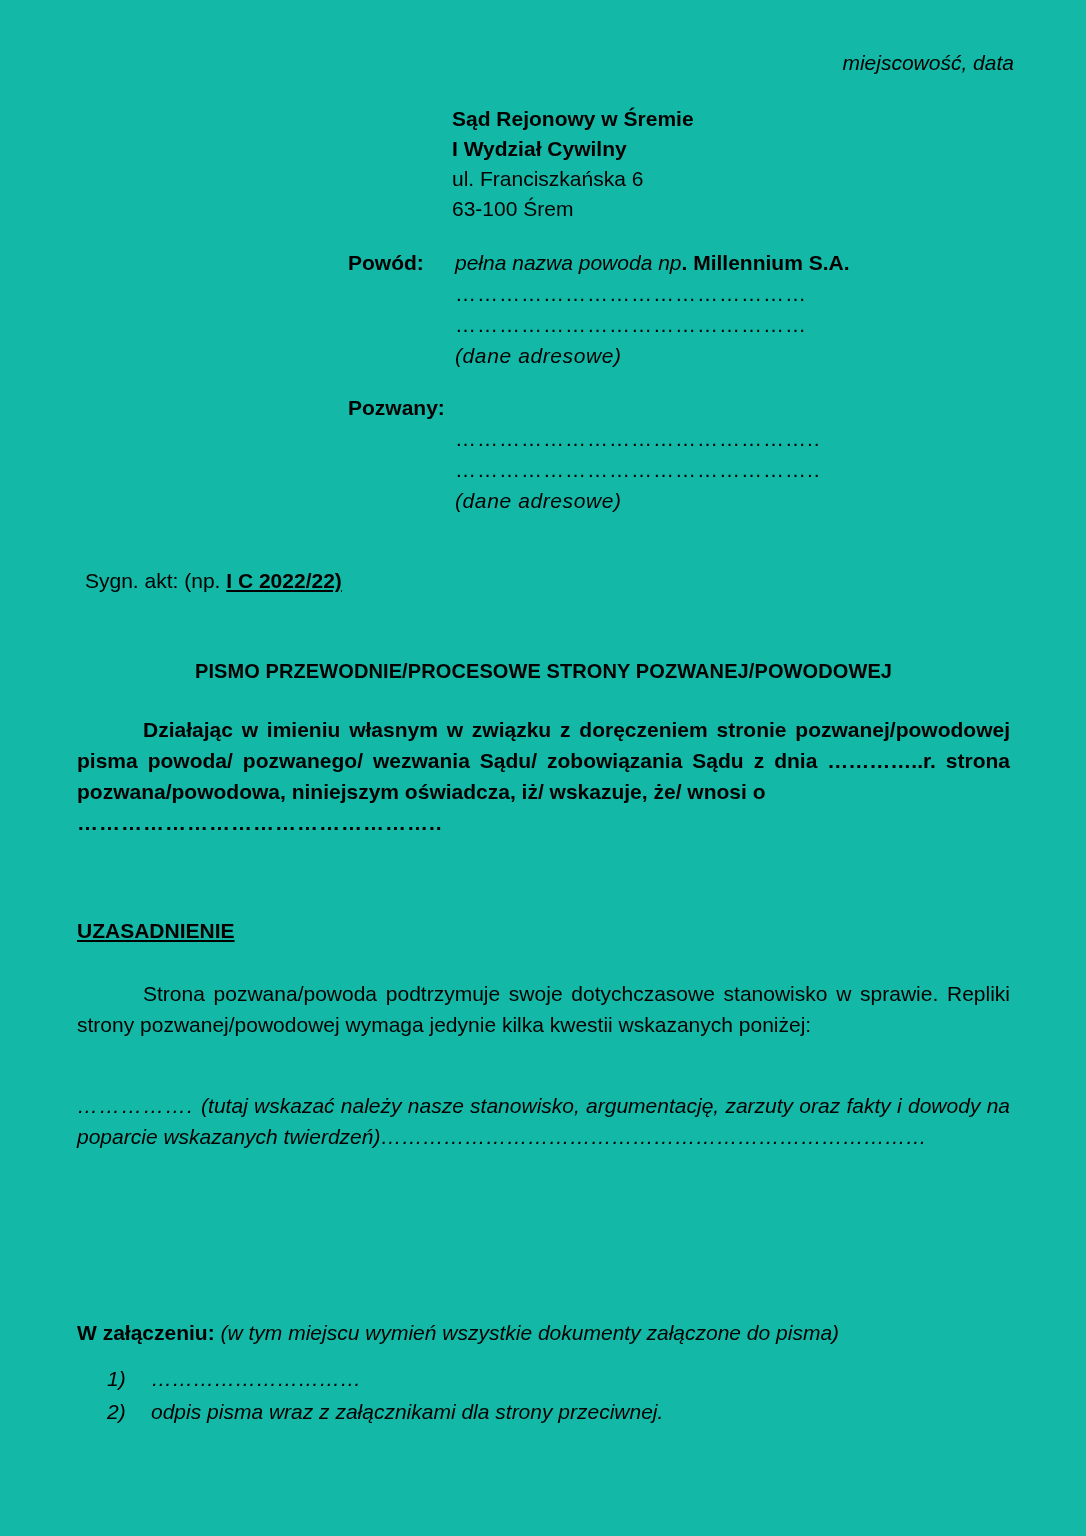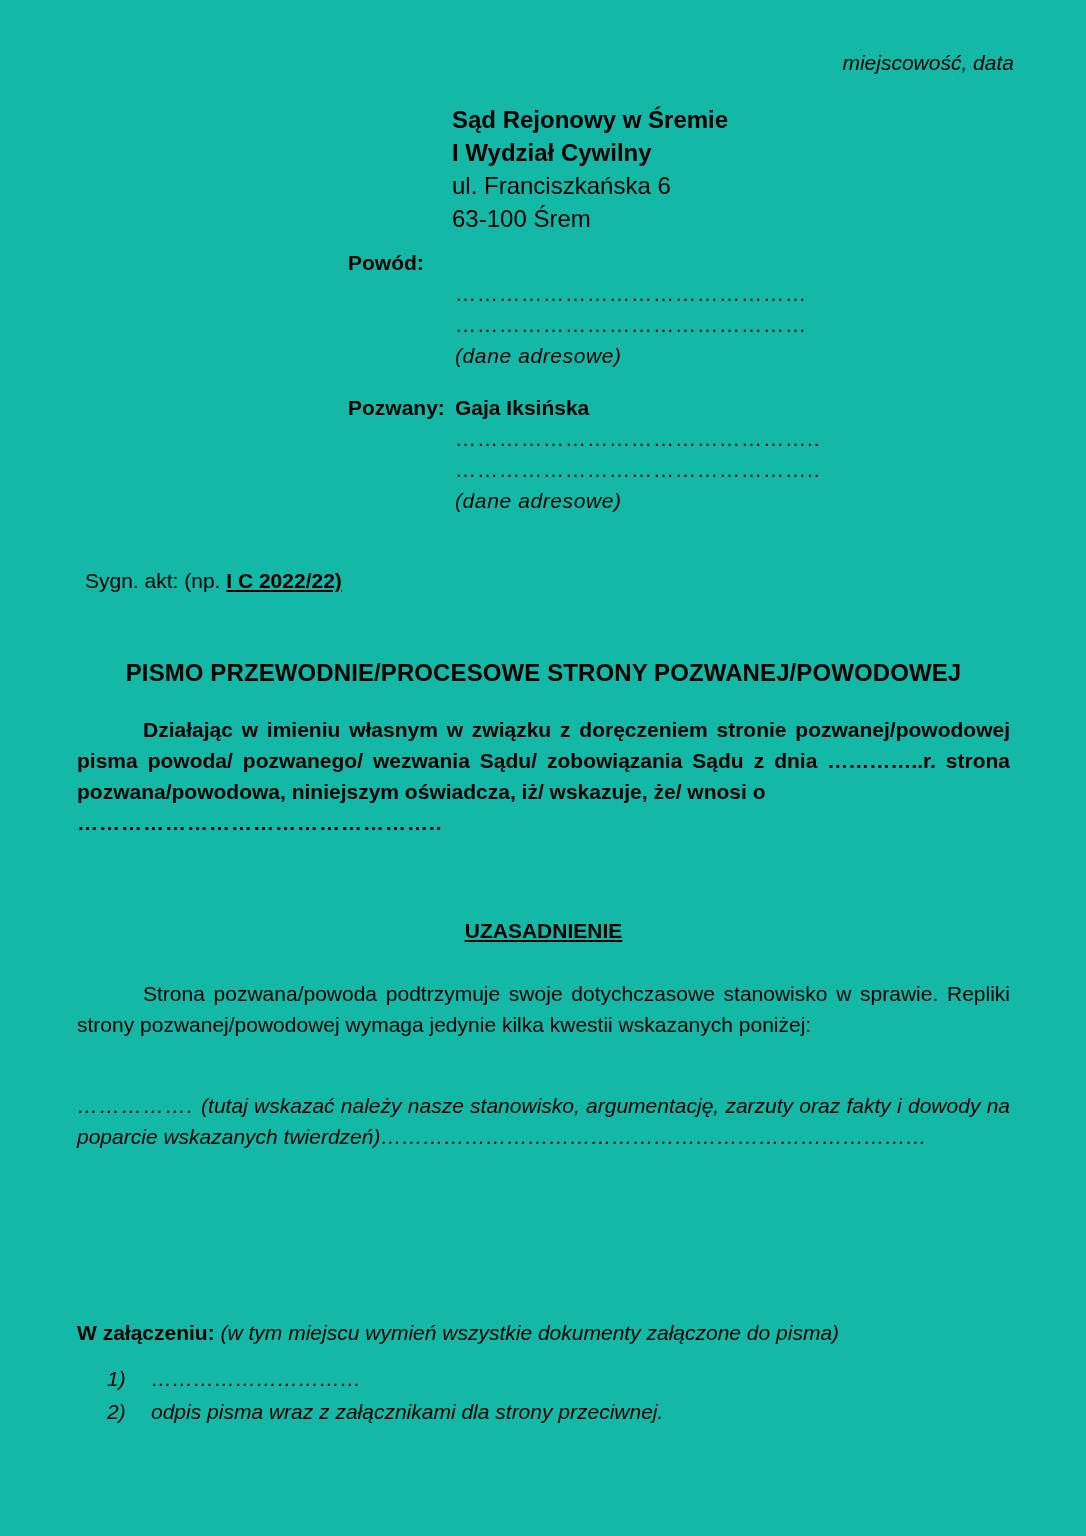--- a/index.html
+++ b/index.html
@@ -33,21 +33,21 @@
     font-style: italic;
     font-size: 21px;
     white-space: nowrap;
   }
 
   
   .court {
     position: absolute;
     top: 108px;
     left: 452px;
-    font-size: 24px;
+    font-size: 21px;
   }
   .court div { margin-bottom: 9px; white-space: nowrap; }
   .court .b { font-weight: bold; }
 
   
   .party {
     position: absolute;
     left: 348px;
     width: 660px;
     font-size: 21px;
@@ -87,21 +87,21 @@
   }
 
   
   .doc-title {
     position: absolute;
     top: 661px;
     left: 77px;
     width: 933px;
     text-align: center;
     font-weight: bold;
-    font-size: 24px;
+    font-size: 20px;
     letter-spacing: 0.1px;
   }
 
   
   .para {
     position: absolute;
     left: 77px;
     width: 933px;
     text-align: justify;
     text-justify: inter-word;
@@ -112,21 +112,21 @@
   .para-2 { top: 978px; }
   .para-3 { top: 1090px; font-style: italic; }
   .para .indent { display: inline-block; width: 66px; }
 
   
   .section-title {
     position: absolute;
     top: 920px;
     left: 77px;
     width: 933px;
-    text-align: center;
+    text-align: left;
     font-weight: bold;
     text-decoration: underline;
     font-size: 21px;
   }
 
   
   .attach {
     position: absolute;
     top: 1322px;
     left: 77px;
@@ -163,30 +163,30 @@
   <div class="court">
     <div class="b">Sąd Rejonowy w Śremie</div>
     <div class="b">I Wydział Cywilny</div>
     <div>ul. Franciszkańska 6</div>
     <div>63-100 Śrem</div>
   </div>
 
   <div class="party party-plaintiff">
     <div class="party-row">
       <span class="party-label">Powód:</span>
+      <span class="party-value"><span class="it">pełna nazwa powoda np</span><span class="bd">. Millennium S.A.</span></span>
     </div>
     <div class="party-sub dots-sparse">…………………………………………</div>
     <div class="party-sub dots-sparse">…………………………………………</div>
     <div class="party-sub it">(dane adresowe)</div>
   </div>
 
   <div class="party party-defendant">
     <div class="party-row">
       <span class="party-label">Pozwany:</span>
-      <span class="party-value bd">Gaja Iksińska</span>
     </div>
     <div class="party-sub dots-sparse">…………………………………………..</div>
     <div class="party-sub dots-sparse">…………………………………………..</div>
     <div class="party-sub it">(dane adresowe)</div>
   </div>
 
   <div class="sygn"><span>Sygn. akt: (np. </span><span class="bd ul">I C 2022/22)</span></div>
 
   <div class="doc-title">PISMO PRZEWODNIE/PROCESOWE STRONY POZWANEJ/POWODOWEJ</div>
 

